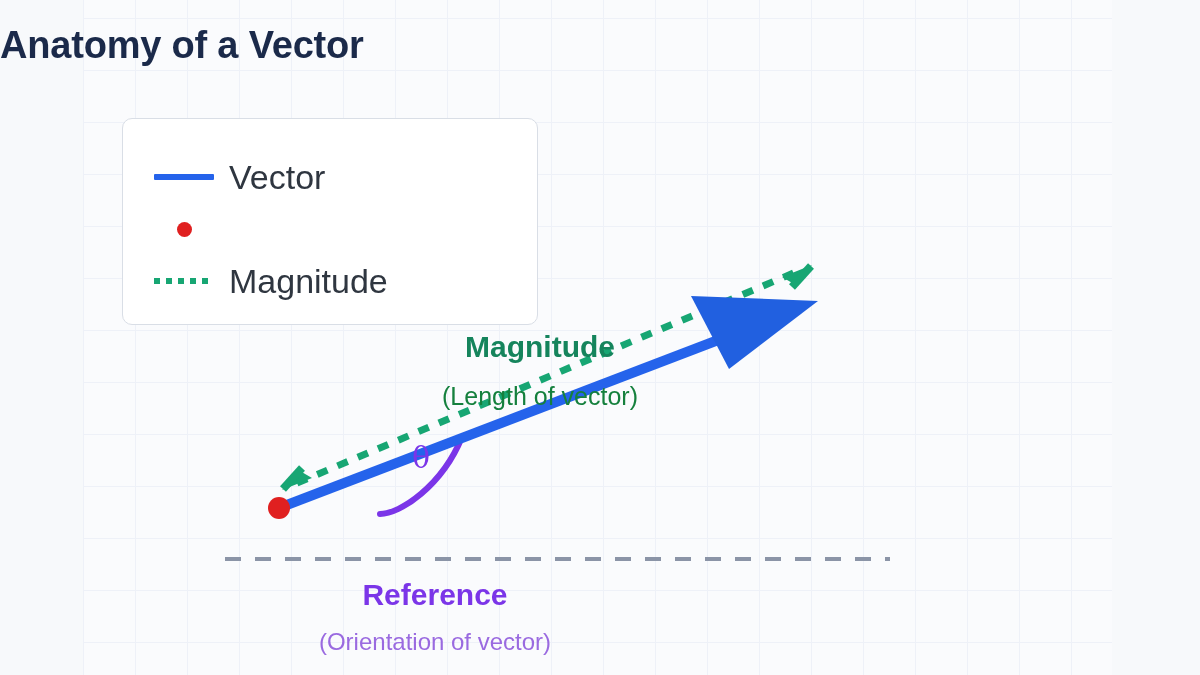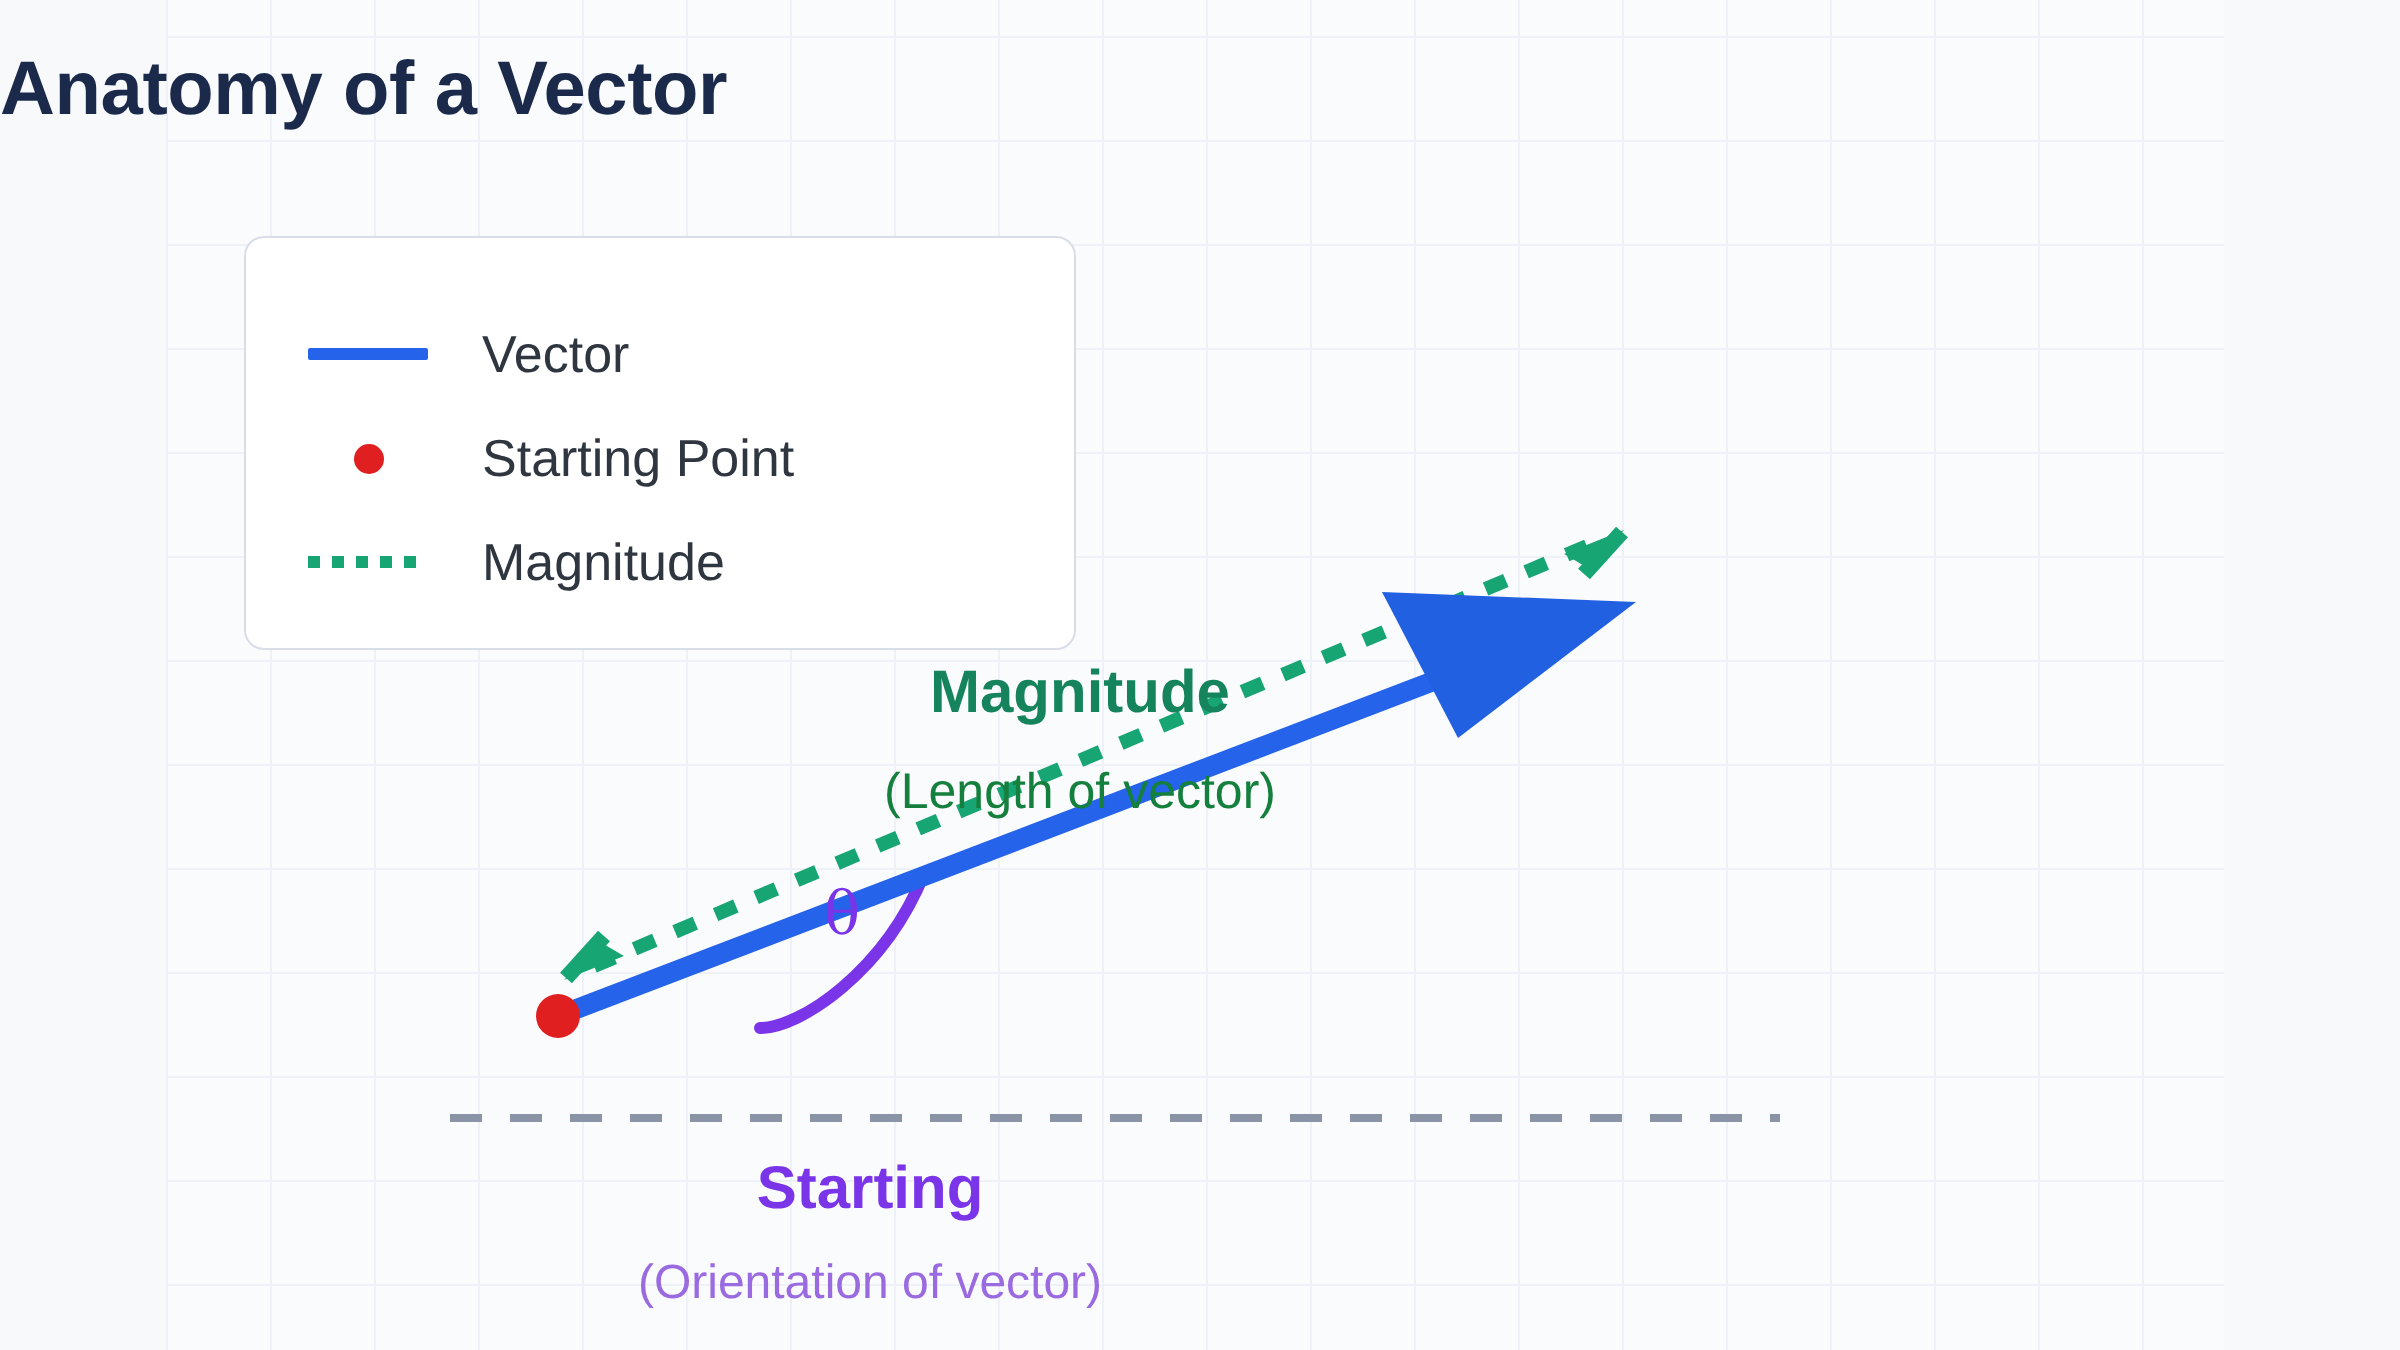--- a/index.html
+++ b/index.html
@@ -84,22 +84,22 @@
     border-radius: 50%;
   }
   .key-dotted {
     width: 60px;
     height: 6px;
     background-image: linear-gradient(to right, currentColor 50%, transparent 50%);
     background-size: 12px 6px;
     background-repeat: repeat-x;
   }
   .legend-label {
-    margin-left: 20px;
-    font-size: 26px;
+    margin-left: 8px;
+    font-size: 34px;
     color: #2f3640;
   }
   
   .anno {
     position: absolute;
     text-align: center;
     white-space: nowrap;
   }
   #mag-title {
     left: 340px;
@@ -177,36 +177,35 @@
     <path d="M 818 301 L 691 296 L 729 369 Z" fill="#2160e0"></path>
 
     <circle cx="279" cy="508" r="11" fill="#e02020"></circle>
   </svg>
 
   <div id="theta" class="anno">θ</div>
 
   <div id="mag-title" class="anno">Magnitude</div>
   <div id="mag-sub" class="anno">(Length of vector)</div>
 
-  <div id="dir-title" class="anno">Starting</div>
+  <div id="dir-title" class="anno">Reference</div>
   <div id="dir-sub" class="anno">(Orientation of vector)</div>
 
 
   <div id="legend">
     <div class="legend-row">
       <span class="legend-key">
         <span class="key-line" style="background:#2563eb;"></span>
       </span>
       <span class="legend-label">Vector</span>
     </div>
     <div class="legend-row">
       <span class="legend-key">
         <span class="key-dot" style="background:#e02020;"></span>
       </span>
-      <span class="legend-label">Starting Point</span>
     </div>
     <div class="legend-row">
       <span class="legend-key">
         <span class="key-dotted" style="color:#17a673;"></span>
       </span>
       <span class="legend-label">Magnitude</span>
     </div>
   </div>
 
 </div>

